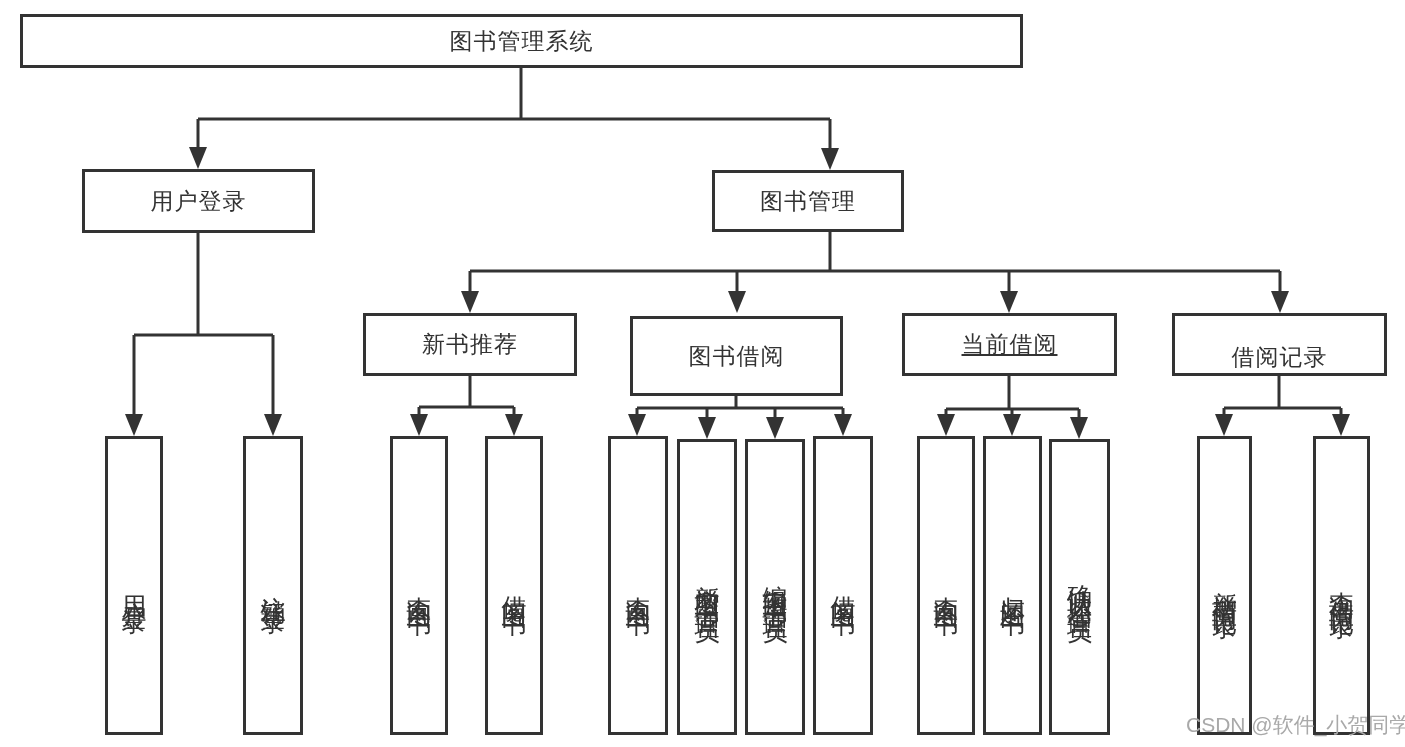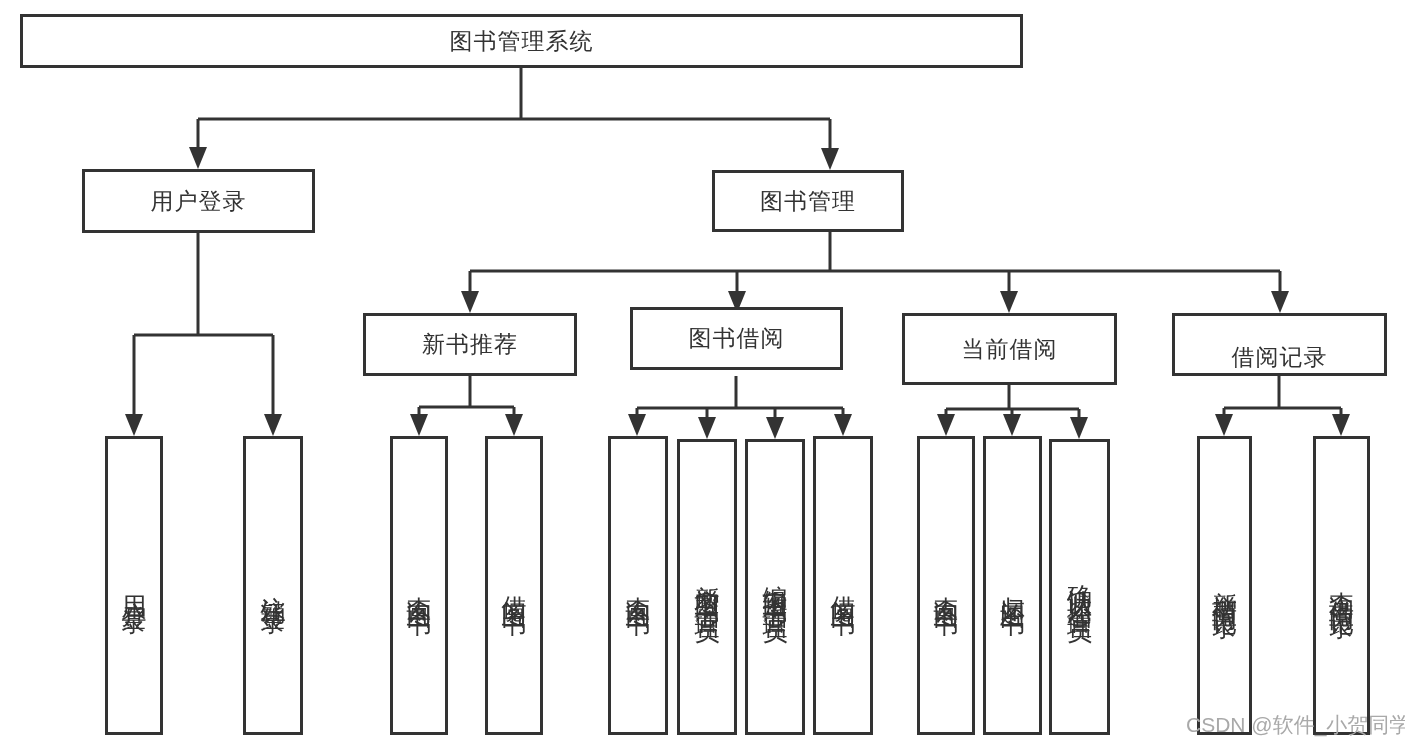--- a/index.html
+++ b/index.html
@@ -149,24 +149,24 @@
   <div class="hbox" style="left:82px; top:169px; width:233px; height:64px;">
     <span>用户登录</span>
   </div>
   <div class="hbox" style="left:712px; top:170px; width:192px; height:62px;">
     <span>图书管理</span>
   </div>
 
   <div class="hbox" style="left:363px; top:313px; width:214px; height:63px;">
     <span>新书推荐</span>
   </div>
-  <div class="hbox" style="left:630px; top:307px; width:213px; height:63px;">
+  <div class="hbox" style="left:630px; top:316px; width:213px; height:80px;">
     <span>图书借阅</span>
   </div>
-  <div class="hbox" style="left:902px; top:313px; width:215px; height:72px;">
+  <div class="hbox" style="left:902px; top:313px; width:215px; height:63px;text-decoration:underline;">
     <span>当前借阅</span>
   </div>
   <div class="hbox" style="left:1172px; top:313px; width:215px; height:63px;align-items:flex-end;">
     <span>借阅记录</span>
   </div>
 
   <div class="vbox" style="left:105px; top:436px; width:58px; height:299px;">
     <span>用户登录</span>
   </div>
   <div class="vbox" style="left:243px; top:436px; width:60px; height:299px;">

